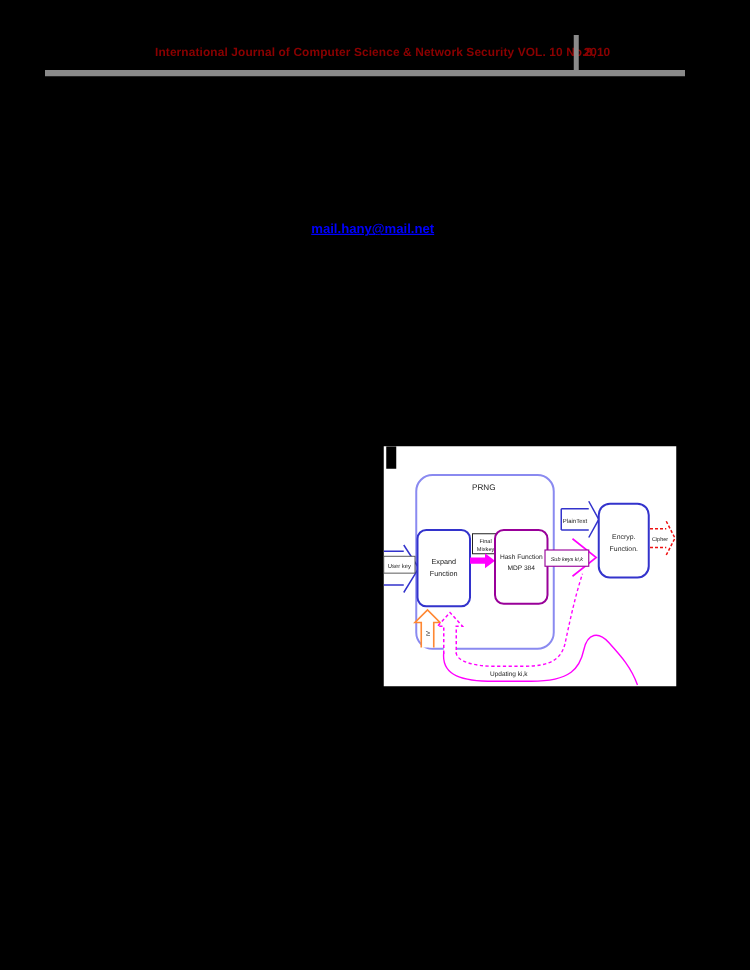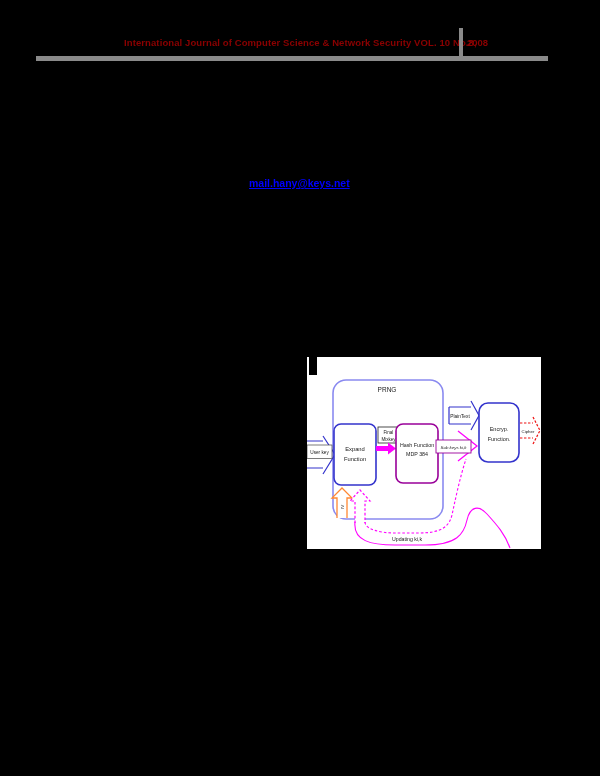--- a/index.html
+++ b/index.html
@@ -47,24 +47,24 @@
   .lbl-gray{fill:#8b8b8b;}
   .it{font-style:italic;}
 </style>
 </head>
 <body>
 
 <div class="page">
 
   <div class="journal-line">International Journal of Computer Science &amp; Network Security VOL. 10 No.8,</div>
   <div class="header-vbar"></div>
-  <div class="header-year">2008</div>
+  <div class="header-year">2010</div>
   <div class="header-rule"></div>
 
-  <a class="email-link">mail.hany@keys.net</a>
+  <a class="email-link">mail.hany@mail.net</a>
 
   <div class="figure">
     <svg width="234" height="192" viewBox="0 0 234 192">
 
       <rect x="2" y="0" width="8" height="18" fill="#000"></rect>
 
       <rect x="26" y="23" width="110" height="139" rx="13" fill="none" style="stroke:var(--prng_border);stroke-width:1.6"></rect>
       <text x="80" y="35" font-size="6.5" text-anchor="middle" class="lbl-gray">PRNG</text>
 
       <path d="M0,84 L16,84 M0,111 L16,111 M16,79 L28,97.5 L16,117" fill="none" style="stroke:var(--blue_box);stroke-width:1.2"></path>

